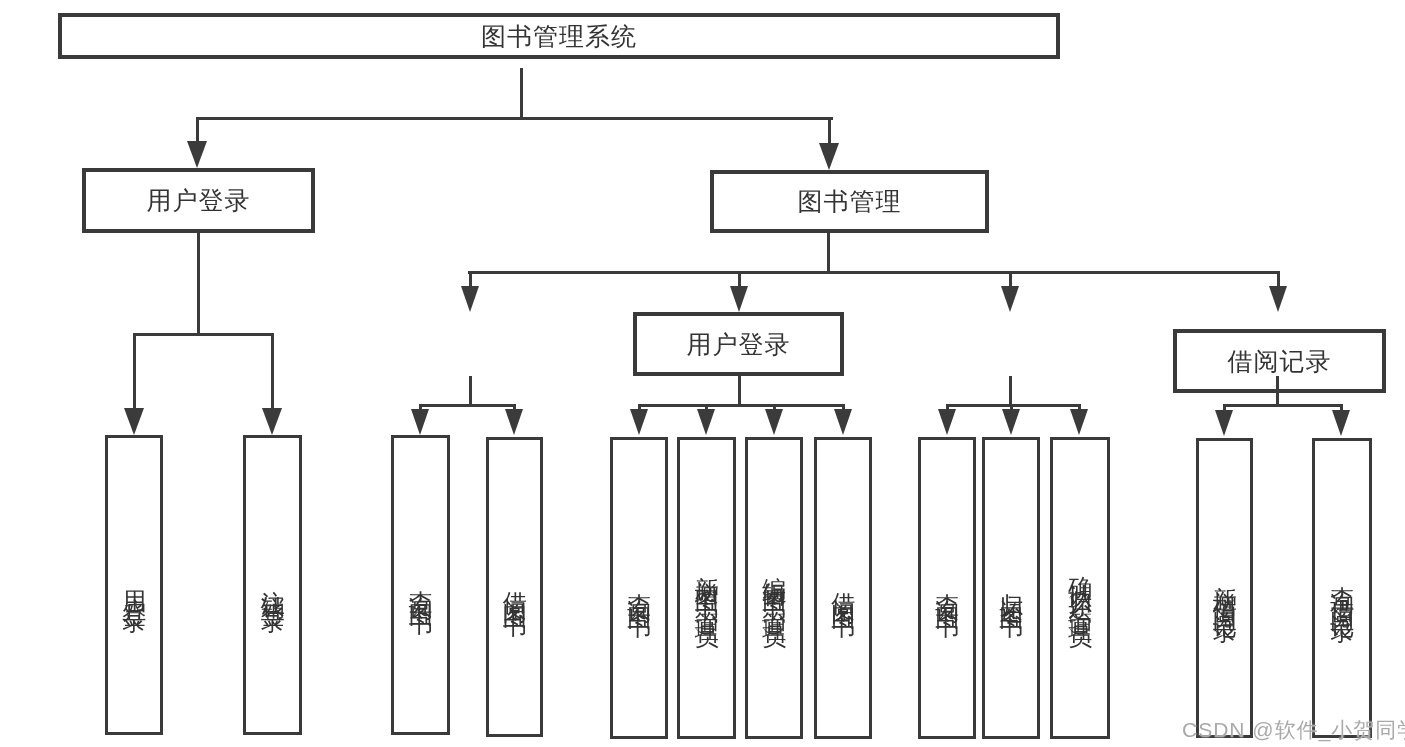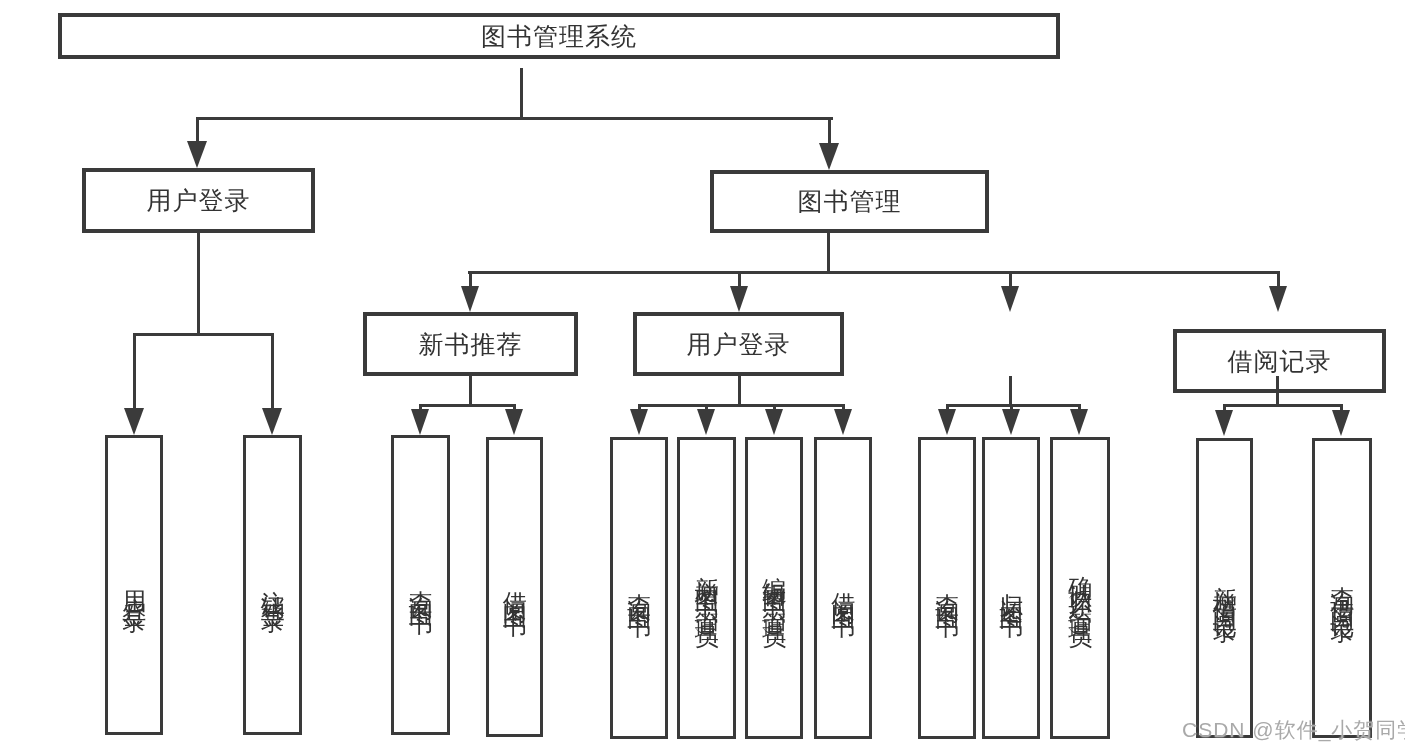--- a/index.html
+++ b/index.html
@@ -89,21 +89,20 @@
   <div class="ln" style="left:468px;top:271px;width:811px;height:3px;"></div>
   <div class="ln" style="left:469px;top:271px;width:3px;height:17px;"></div>
   <div class="ah" style="left:461px;top:286px;"></div>
   <div class="ln" style="left:738px;top:271px;width:3px;height:17px;"></div>
   <div class="ah" style="left:730px;top:286px;"></div>
   <div class="ln" style="left:1009px;top:271px;width:3px;height:17px;"></div>
   <div class="ah" style="left:1001px;top:286px;"></div>
   <div class="ln" style="left:1277px;top:271px;width:3px;height:17px;"></div>
   <div class="ah" style="left:1269px;top:286px;"></div>
 
-  <div class="hbox" style="left:363px;top:312px;width:215px;height:64px;">新书推荐</div>
   <div class="hbox" style="left:633px;top:312px;width:211px;height:64px;">用户登录</div>
   <div class="hbox" style="left:1173px;top:312px;width:213px;height:64px;margin-top:17px;">借阅记录</div>
 
   <div class="ln" style="left:469px;top:376px;width:3px;height:31px;"></div>
   <div class="ln" style="left:419px;top:404px;width:97px;height:3px;"></div>
   <div class="ln" style="left:419px;top:404px;width:3px;height:9px;"></div>
   <div class="ah" style="left:411px;top:409px;"></div>
   <div class="ln" style="left:513px;top:404px;width:3px;height:9px;"></div>
   <div class="ah" style="left:505px;top:409px;"></div>
 

